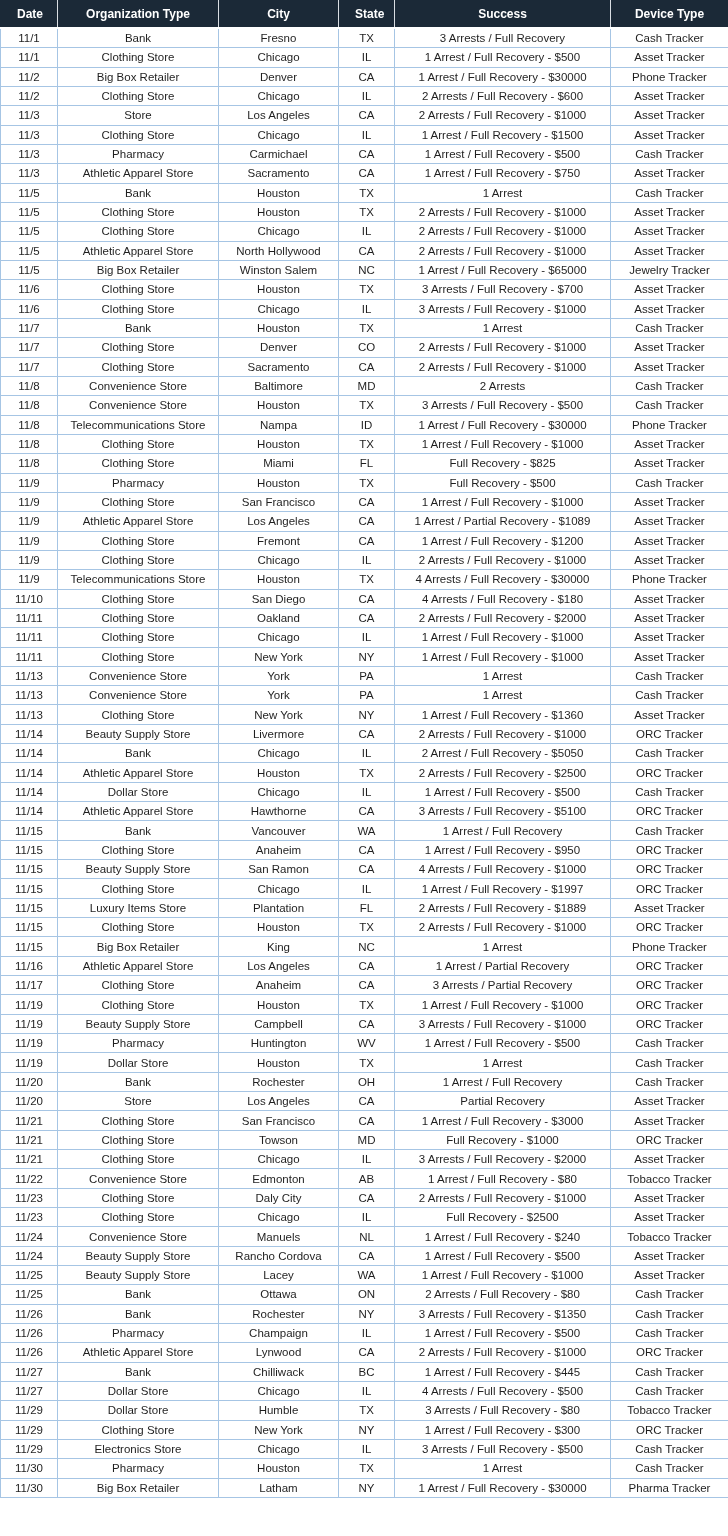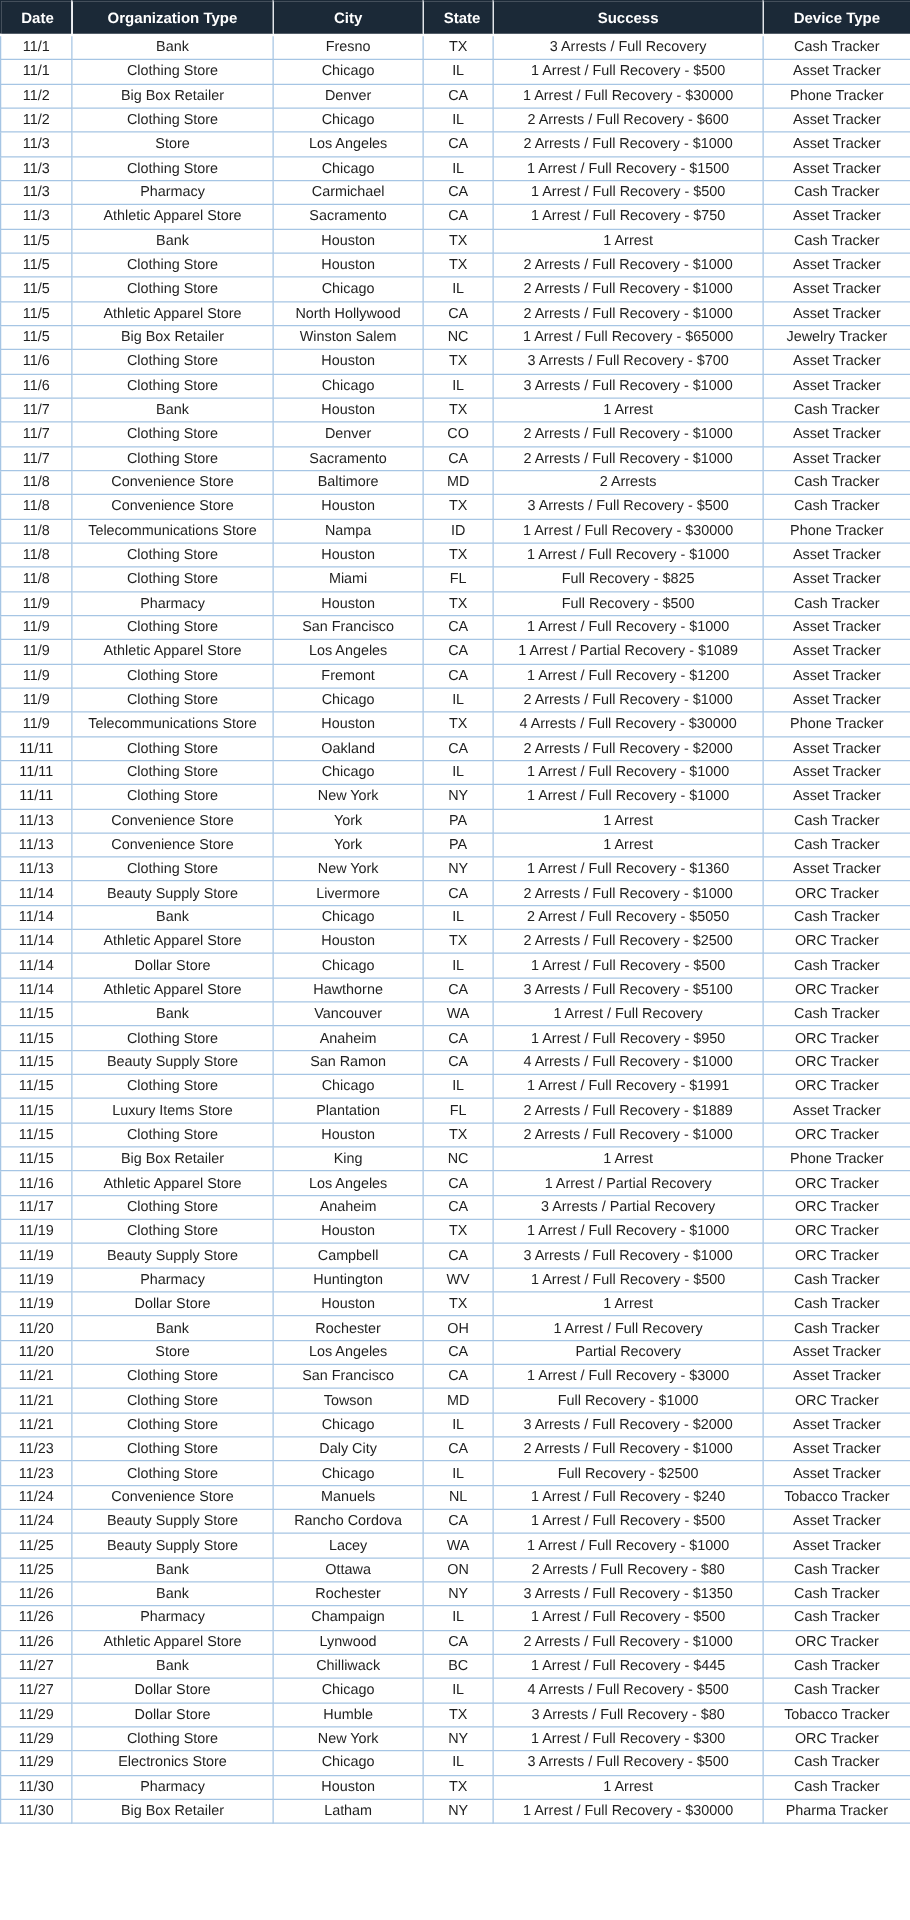--- a/index.html
+++ b/index.html
@@ -301,20 +301,28 @@
         </tr>
         <tr>
           <td>11/9</td>
           <td>Telecommunications Store</td>
           <td>Houston</td>
           <td>TX</td>
           <td>4 Arrests / Full Recovery - $30000</td>
           <td>Phone Tracker</td>
         </tr>
         <tr>
+          <td>11/10</td>
+          <td>Clothing Store</td>
+          <td>San Diego</td>
+          <td>CA</td>
+          <td>4 Arrests / Full Recovery - $180</td>
+          <td>Asset Tracker</td>
+        </tr>
+        <tr>
           <td>11/11</td>
           <td>Clothing Store</td>
           <td>Oakland</td>
           <td>CA</td>
           <td>2 Arrests / Full Recovery - $2000</td>
           <td>Asset Tracker</td>
         </tr>
         <tr>
           <td>11/11</td>
           <td>Clothing Store</td>
@@ -417,21 +425,21 @@
           <td>San Ramon</td>
           <td>CA</td>
           <td>4 Arrests / Full Recovery - $1000</td>
           <td>ORC Tracker</td>
         </tr>
         <tr>
           <td>11/15</td>
           <td>Clothing Store</td>
           <td>Chicago</td>
           <td>IL</td>
-          <td>1 Arrest / Full Recovery - $1991</td>
+          <td>1 Arrest / Full Recovery - $1997</td>
           <td>ORC Tracker</td>
         </tr>
         <tr>
           <td>11/15</td>
           <td>Luxury Items Store</td>
           <td>Plantation</td>
           <td>FL</td>
           <td>2 Arrests / Full Recovery - $1889</td>
           <td>Asset Tracker</td>
         </tr>
@@ -533,20 +541,28 @@
         </tr>
         <tr>
           <td>11/21</td>
           <td>Clothing Store</td>
           <td>Chicago</td>
           <td>IL</td>
           <td>3 Arrests / Full Recovery - $2000</td>
           <td>Asset Tracker</td>
         </tr>
         <tr>
+          <td>11/22</td>
+          <td>Convenience Store</td>
+          <td>Edmonton</td>
+          <td>AB</td>
+          <td>1 Arrest / Full Recovery - $80</td>
+          <td>Tobacco Tracker</td>
+        </tr>
+        <tr>
           <td>11/23</td>
           <td>Clothing Store</td>
           <td>Daly City</td>
           <td>CA</td>
           <td>2 Arrests / Full Recovery - $1000</td>
           <td>Asset Tracker</td>
         </tr>
         <tr>
           <td>11/23</td>
           <td>Clothing Store</td>

